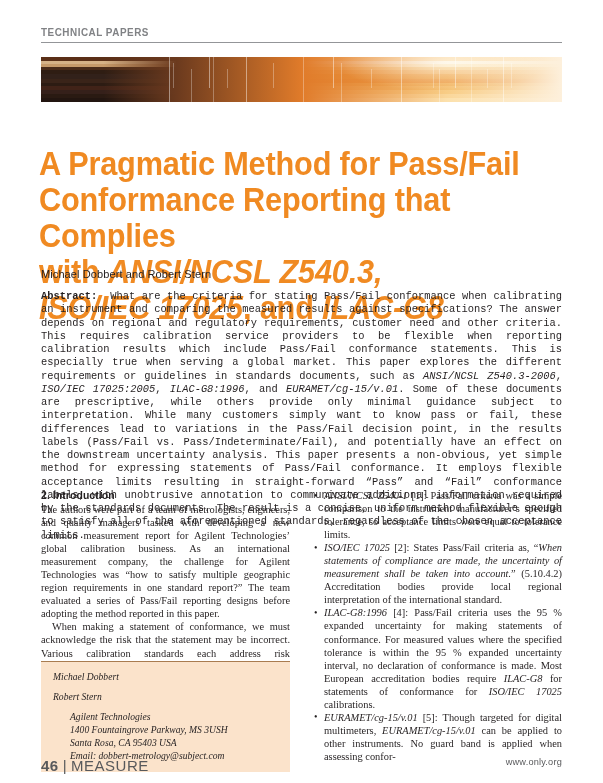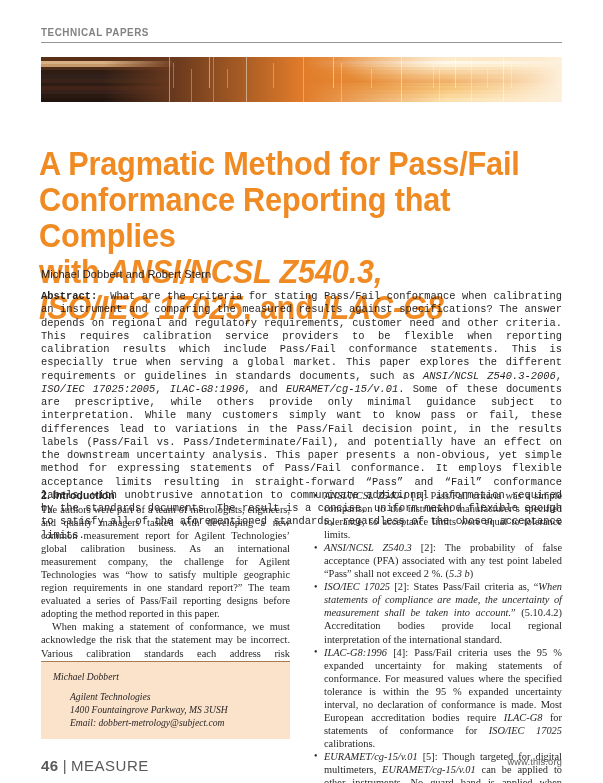--- a/index.html
+++ b/index.html
@@ -281,47 +281,46 @@
     <p class="indent">When making a statement of conformance, we must acknowledge the risk that the statement may be incorrect. Various calibration standards each address risk management in a different way. The key differences are:</p>
   </div>
 
   <div class="col col-right">
     <ul class="bullets">
 
       <li>
         <i>ANSI/NCSL Z540-1</i><span> [1]: Pass/Fail criteria was a simple comparison to the instrument manufacturer’s specified tolerance, so acceptance limits were equal to tolerance limits.</span>
       </li>
 
-      <li>
-        <i>ANSI/NCSL Z540.3</i><span> [2]: The probability of false acceptance (PFA) associated with any test point labeled “Pass” shall not exceed 2 %. (</span><i>5.3 b</i><span>)</span>
-      </li>
 
       <li>
         <i>ISO/IEC 17025</i><span> [2]: States Pass/Fail criteria as, “</span><i>When statements of compliance are made, the uncertainty of measurement shall be taken into account.</i><span>” (5.10.4.2) Accreditation bodies provide local regional interpretation of the international standard.</span>
       </li>
 
       <li>
         <i>ILAC-G8:1996</i><span> [4]: Pass/Fail criteria uses the 95 % expanded uncertainty for making statements of conformance. For measured values where the specified tolerance is within the 95 % expanded uncertainty interval, no declaration of conformance is made. Most European accreditation bodies require </span><i>ILAC-G8</i><span> for statements of conformance for </span><i>ISO/IEC 17025</i><span> calibrations.</span>
       </li>
 
       <li>
         <i>EURAMET/cg-15/v.01</i><span> [5]: Though targeted for digital multimeters, </span><i>EURAMET/cg-15/v.01</i><span> can be applied to other instruments. No guard band is applied when assessing confor-</span>
       </li>
 
     </ul>
   </div>
 
   <div class="authorbox">
     <div class="topline"></div>
     <div class="name">Michael Dobbert</div>
+    <div class="name">Robert Stern</div>
     <div class="addr">
       <div>Agilent Technologies</div>
       <div>1400 Fountaingrove Parkway, MS 3USH</div>
+      <div>Santa Rosa, CA 95403 USA</div>
       <div>Email: dobbert-metrology@subject.com</div>
     </div>
   </div>
 
   <div class="footer-left">
     <span class="pg">46</span><span class="sep">|</span><span>MEASURE</span>
   </div>
-  <div class="footer-right">www.this.org</div>
+  <div class="footer-right">www.only.org</div>
 
 </div>
 
 </body></html>

